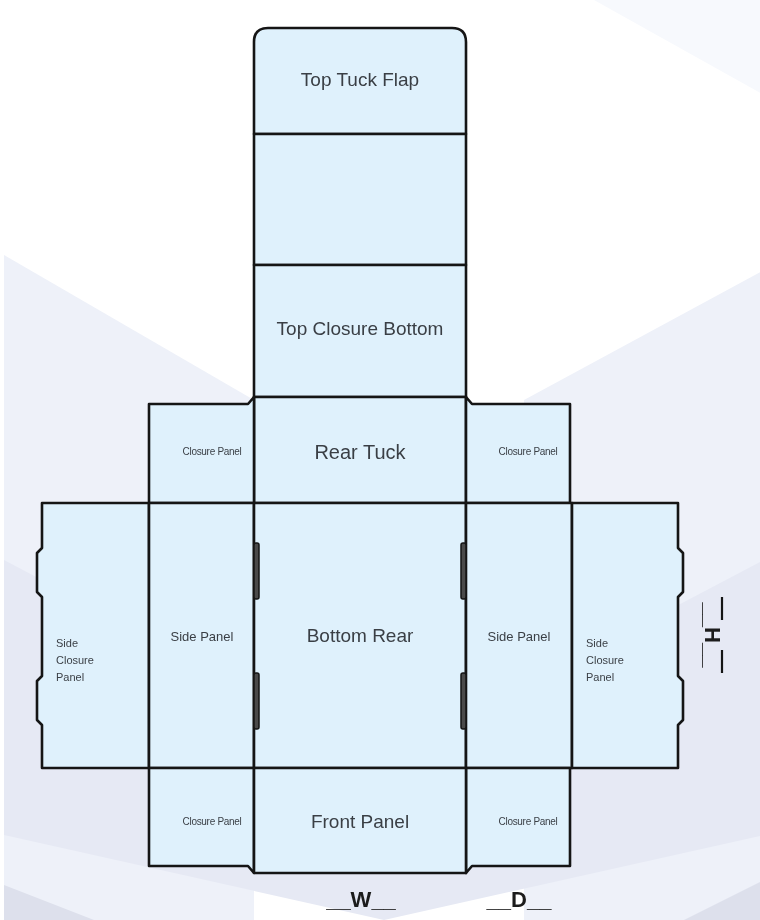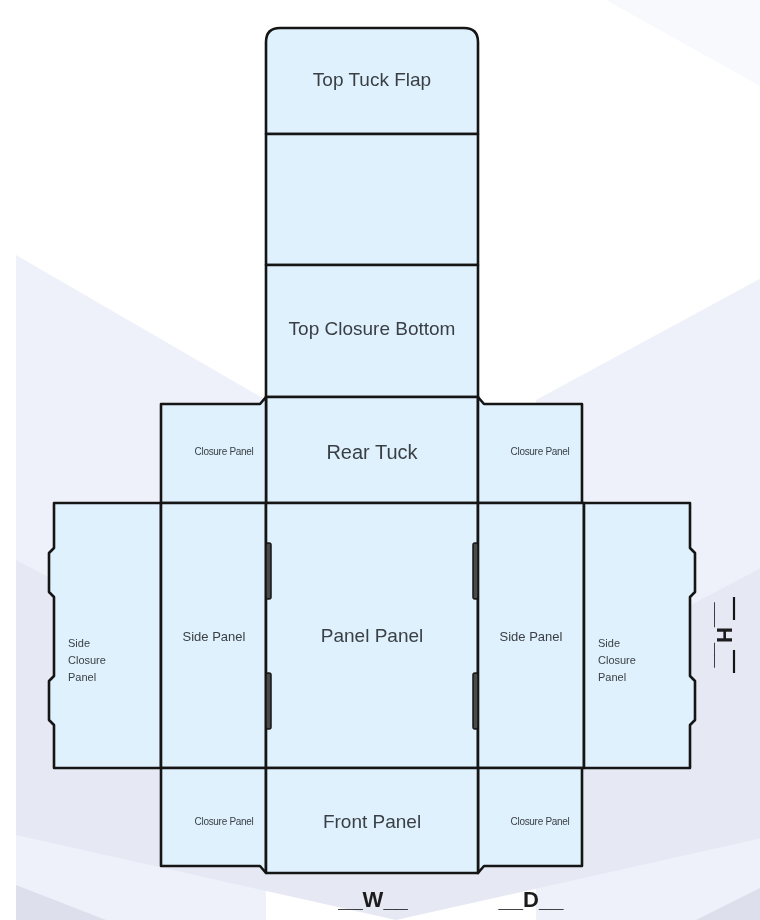--- a/index.html
+++ b/index.html
@@ -2,21 +2,21 @@
 <html><head>
   <meta charset="utf-8">
   <style>
     html, body { margin: 0; padding: 0; }
     body {
       width: 760px; height: 920px; overflow: hidden;
       background: #ffffff;
       font-family: "Liberation Sans", sans-serif;
       position: relative;
     }
-    #stage { position: absolute; left: 16px; top: 0; width: 620px; height: 920px; }
+    #stage { position: absolute; left: 4px; top: 0; width: 620px; height: 920px; }
     svg { display: block; }
     .label {
       position: absolute;
       color: #3a3f45;
       text-align: center;
       white-space: nowrap;
       transform: translate(-50%, -50%);
       font-family: "Liberation Sans", sans-serif;
     }
     .label.big { font-size: 19px; }
@@ -106,21 +106,21 @@
 
   <div class="label small" style="left:198px; top:451px;">Closure Panel</div>
   <div class="label small" style="left:514px; top:451px;">Closure Panel</div>
 
   <div class="label multi" style="left:52px; top:660px;">
     <span>Side</span><br>
     <span>Closure</span><br>
     <span>Panel</span>
   </div>
   <div class="label mid" style="left:198px; top:636px;">Side Panel</div>
-  <div class="label big" style="left:356px; top:636px;">Panel Panel</div>
+  <div class="label big" style="left:356px; top:636px;">Bottom Rear</div>
   <div class="label mid" style="left:515px; top:636px;">Side Panel</div>
   <div class="label multi" style="left:582px; top:660px;">
     <span>Side</span><br>
     <span>Closure</span><br>
     <span>Panel</span>
   </div>
 
   <div class="label small" style="left:198px; top:821px;">Closure Panel</div>
   <div class="label big" style="left:356px; top:822px;">Front Panel</div>
   <div class="label small" style="left:514px; top:821px;">Closure Panel</div>

